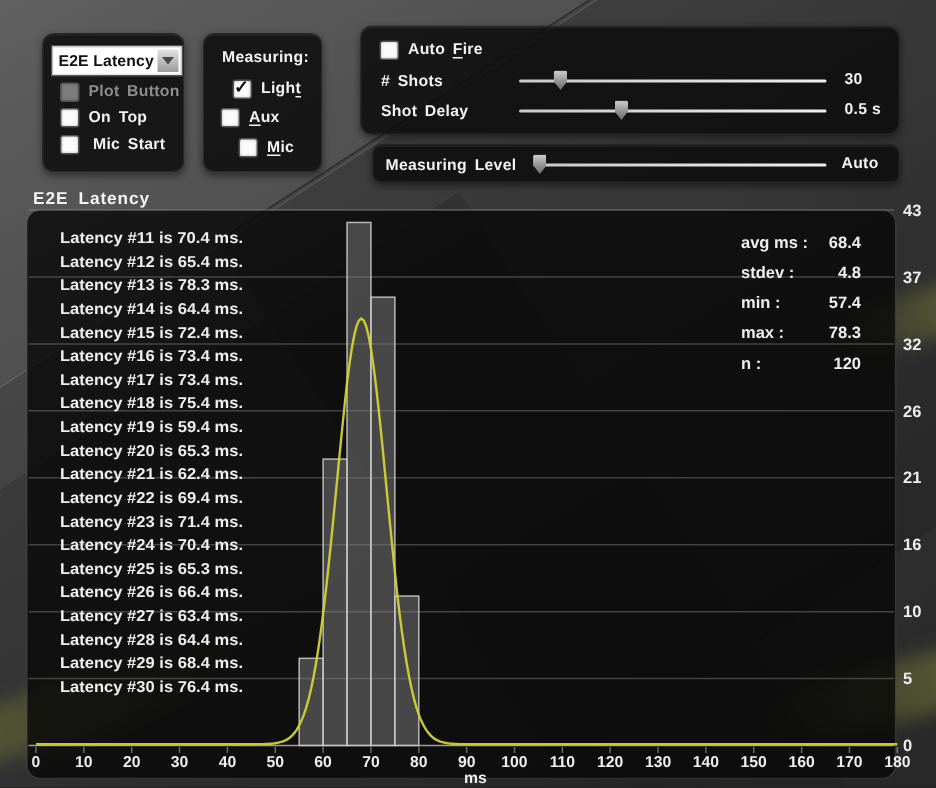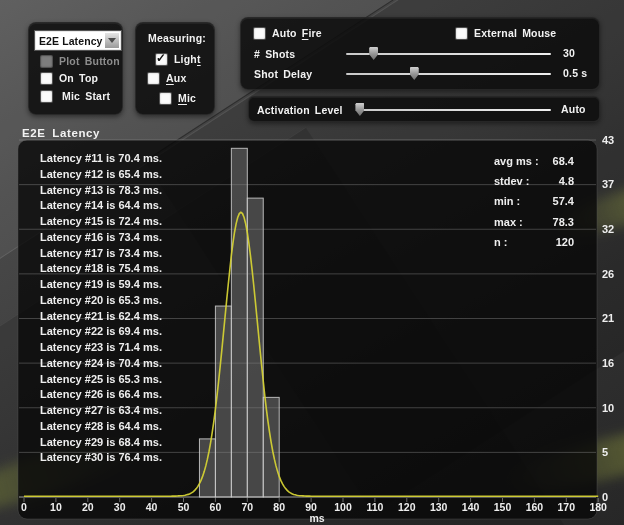--- a/index.html
+++ b/index.html
@@ -100,40 +100,36 @@
         <span class="cb-label lbl"><u>M</u>ic</span>
       </div>
     </div>
 </div>
 
 <div class="panel" id="panel-fire">
   <div class="cb-row" style="left:13px;top:8px;">
     <span class="cb"></span>
     <span class="cb-label lbl" id="auto-fire-label">Auto <u>F</u>ire</span>
   </div>
-  <div class="cb-row" style="left:215px;top:8px;">
-    <span class="cb"></span>
-    <span class="cb-label lbl">External Mouse</span>
-  </div>
 
   <div class="lbl" style="position:absolute;left:13px;top:29px;"># Shots</div>
   <div class="slider-track" style="left:105px;top:35px;width:205px;">
     <div class="slider-thumb" id="thumb-shots" style="left: 23.175px;"></div>
   </div>
   <div class="val" style="left:322px;top:29px;">30</div>
 
   <div class="lbl" style="position:absolute;left:13px;top:49px;text-align:center;">Shot Delay</div>
   <div class="slider-track" style="left:105px;top:55px;width:205px;">
     <div class="slider-thumb" id="thumb-delay" style="left: 63.765px;"></div>
   </div>
   <div class="val" style="left:322px;top:49px;">0.5 s</div>
 </div>
 
 <div class="panel" id="panel-activation">
-  <div class="lbl" style="position:absolute;left:8px;top:6px;">Activation Level</div>
+  <div class="lbl" style="position:absolute;left:8px;top:6px;">Measuring Level</div>
   <div class="slider-track" style="left:107px;top:12px;width:195px;">
     <div class="slider-thumb" id="thumb-activation" style="left: -0.6px;"></div>
   </div>
   <div class="val" style="left:312px;top:6px;">Auto</div>
 </div>
 
 <div id="chart-title">E2E Latency</div>
 <svg id="chart-svg" width="624" height="400">
     <rect x="18" y="15" width="579" height="379" rx="9" fill="rgba(8,8,8,0.80)" stroke="rgba(85,85,85,0.40)" stroke-width="1"></rect>
     <line x1="19" y1="372" x2="596" y2="372" stroke="rgba(205,205,205,0.75)" stroke-width="1"></line>

